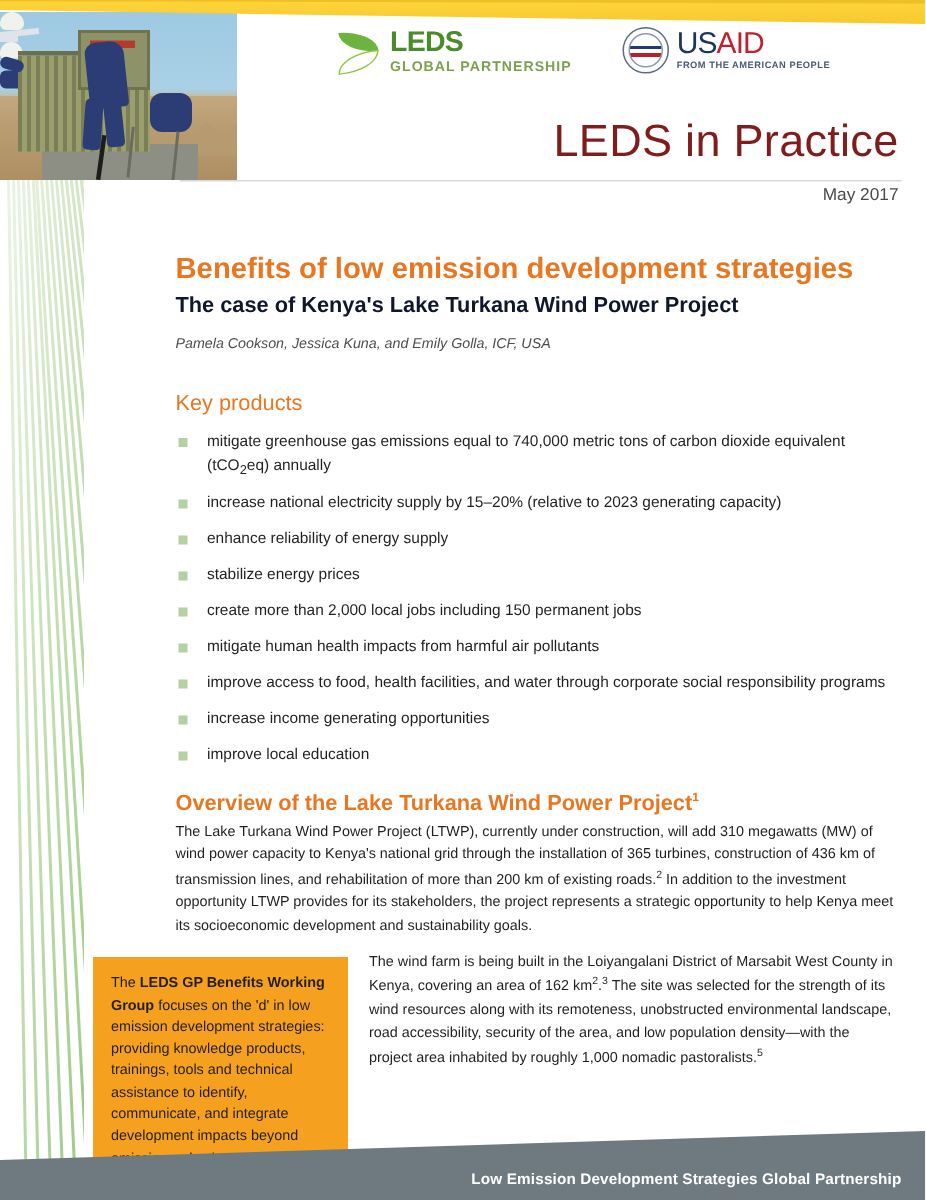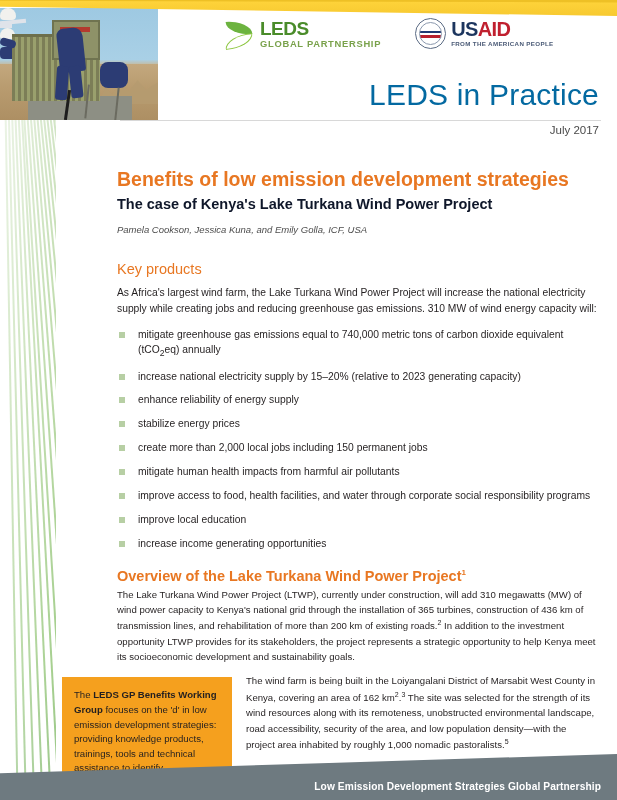--- a/index.html
+++ b/index.html
@@ -131,30 +131,30 @@
     background: #ffffff;
     border: 1.6px solid #5b6b84;
     position: relative; overflow: hidden;
   }
   .usaid-seal .seal-in {
     position: absolute; left: 3px; top: 3px; right: 3px; bottom: 3px;
     border-radius: 50%; border: 1px solid #8a98ad;
     background: linear-gradient(#ffffff 0 38%, #1f3a74 38% 46%, #ffffff 46% 58%, #b8202e 58% 70%, #ffffff 70% 100%);
   }
   .usaid-words { line-height: 1; }
-  .usaid-title { font-size: 20px; font-weight: bold; letter-spacing: -0.6px; }
+  .usaid-title { font-size: 20px; font-weight: normal; letter-spacing: -0.6px; }
   .usaid-title .us { color: #1c355e; }
   .usaid-title .aid { color: #c0202f; }
   .usaid-sub { font-size: 6.2px; font-weight: bold; letter-spacing: 0.35px; color: #4a5a76; margin-top: 2px; }
 
   .practice-title {
     position: absolute;
     right: 18px; top: 78px;
     font-size: 30px; font-weight: 300; letter-spacing: 0.2px;
-    color: #0369a1;
+    color: #7f1d1d;
     text-align: right;
     font-family: "Liberation Sans", sans-serif;
   }
   .practice-rule {
     position: absolute;
     left: 120px; right: 16px; top: 120px;
     border-top: 1px solid #d8d8d8;
   }
   .practice-date {
     position: absolute;
@@ -341,21 +341,21 @@
       <div class="usaid-words">
         <div class="usaid-title"><span class="us">US</span><span class="aid">AID</span></div>
         <div class="usaid-sub">FROM THE AMERICAN PEOPLE</div>
       </div>
     </div>
 
   </div>
 
   <div class="practice-title">LEDS in Practice</div>
   <div class="practice-rule"></div>
-  <div class="practice-date">July 2017</div>
+  <div class="practice-date">May 2017</div>
 </div>
 
 <div class="green-stripes" id="stripes">
     <div class="gs" style="left: 4px; transform: rotate(-1deg); opacity: 0.45;"></div>
     <div class="gs" style="left: 6.9px; transform: rotate(-1.42deg); opacity: 0.48;"></div>
     <div class="gs" style="left: 9.8px; transform: rotate(-1.84deg); opacity: 0.51;"></div>
     <div class="gs" style="left: 12.7px; transform: rotate(-2.26deg); opacity: 0.55;"></div>
     <div class="gs" style="left: 15.6px; transform: rotate(-2.68deg); opacity: 0.58;"></div>
     <div class="gs" style="left: 18.5px; transform: rotate(-3.1deg); opacity: 0.61;"></div>
     <div class="gs" style="left: 21.4px; transform: rotate(-3.52deg); opacity: 0.64;"></div>
@@ -372,32 +372,31 @@
   </div>
 
 <div class="content">
 
   <h1 class="doc-title">Benefits of low emission development strategies</h1>
   <h2 class="doc-subtitle">The case of Kenya's Lake Turkana Wind Power Project</h2>
   <p class="authors">Pamela Cookson, Jessica Kuna, and Emily Golla, ICF, USA</p>
 
   <h3 class="section-heading">Key products</h3>
 
-  <p class="body-p">As Africa's largest wind farm, the Lake Turkana Wind Power Project will increase the national electricity supply while creating jobs and reducing greenhouse gas emissions. 310 MW of wind energy capacity will:</p>
 
   <ul class="bullets">
     <li><span>mitigate greenhouse gas emissions equal to 740,000 metric tons of carbon dioxide equivalent (tCO<sub>2</sub>eq) annually</span></li>
     <li><span>increase national electricity supply by 15–20% (relative to 2023 generating capacity)</span></li>
     <li><span>enhance reliability of energy supply</span></li>
     <li><span>stabilize energy prices</span></li>
     <li><span>create more than 2,000 local jobs including 150 permanent jobs</span></li>
     <li><span>mitigate human health impacts from harmful air pollutants</span></li>
     <li><span>improve access to food, health facilities, and water through corporate social responsibility programs</span></li>
+    <li><span>increase income generating opportunities</span></li>
     <li><span>improve local education</span></li>
-    <li><span>increase income generating opportunities</span></li>
   </ul>
 
   <h3 class="overview-head"><span>Overview of the Lake Turkana Wind Power Project</span><sup>1</sup></h3>
 
   <div class="flow-area">
 
     <p class="flow-p">The Lake Turkana Wind Power Project (LTWP), currently under construction, will add 310 megawatts (MW) of wind power capacity to Kenya's national grid through the installation of 365 turbines, construction of 436 km of transmission lines, and rehabilitation of more than 200 km of existing roads.<sup>2</sup> In addition to the investment opportunity LTWP provides for its stakeholders, the project represents a strategic opportunity to help Kenya meet its socioeconomic development and sustainability goals.</p>
 
     <div class="float-box">
       <p><span>The </span><b>LEDS GP Benefits Working Group</b><span> focuses on the 'd' in low emission development strategies: providing knowledge products, trainings, tools and technical assistance to identify, communicate, and integrate development impacts beyond emission reduction.</span></p>

